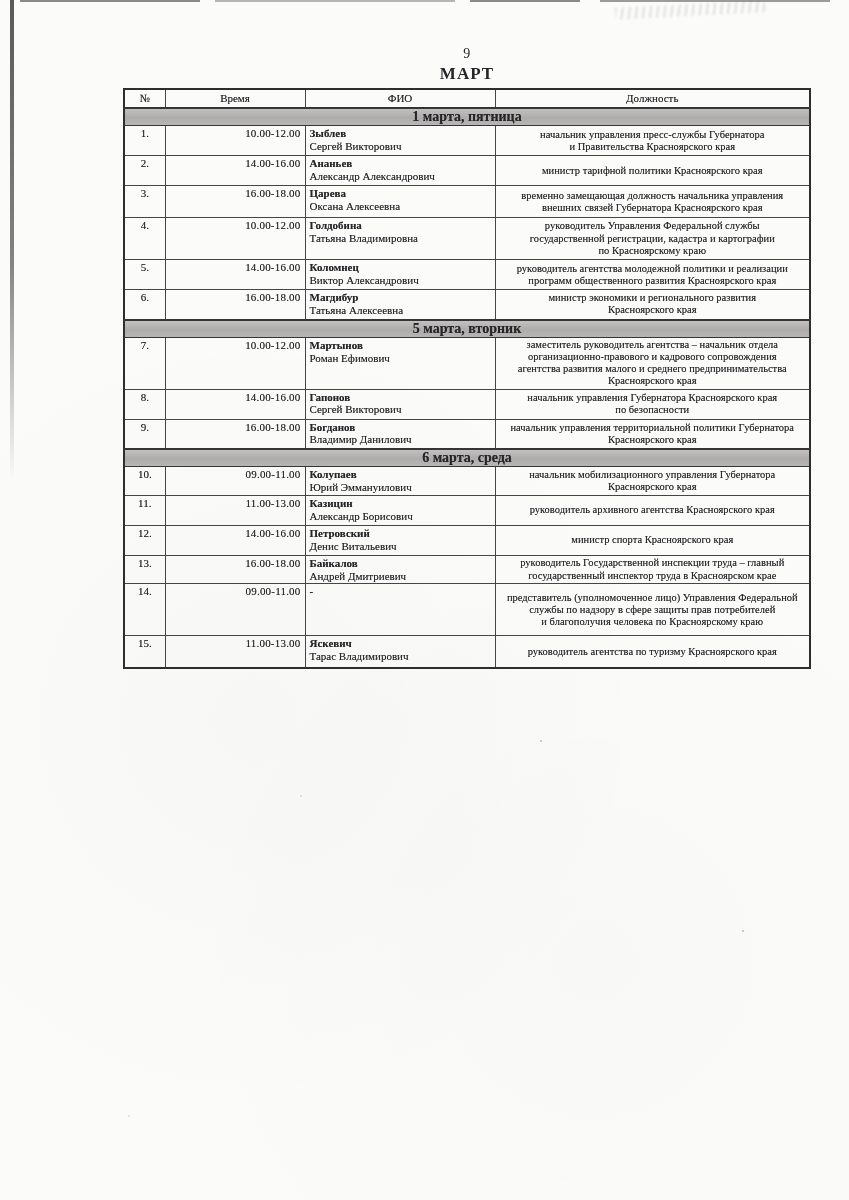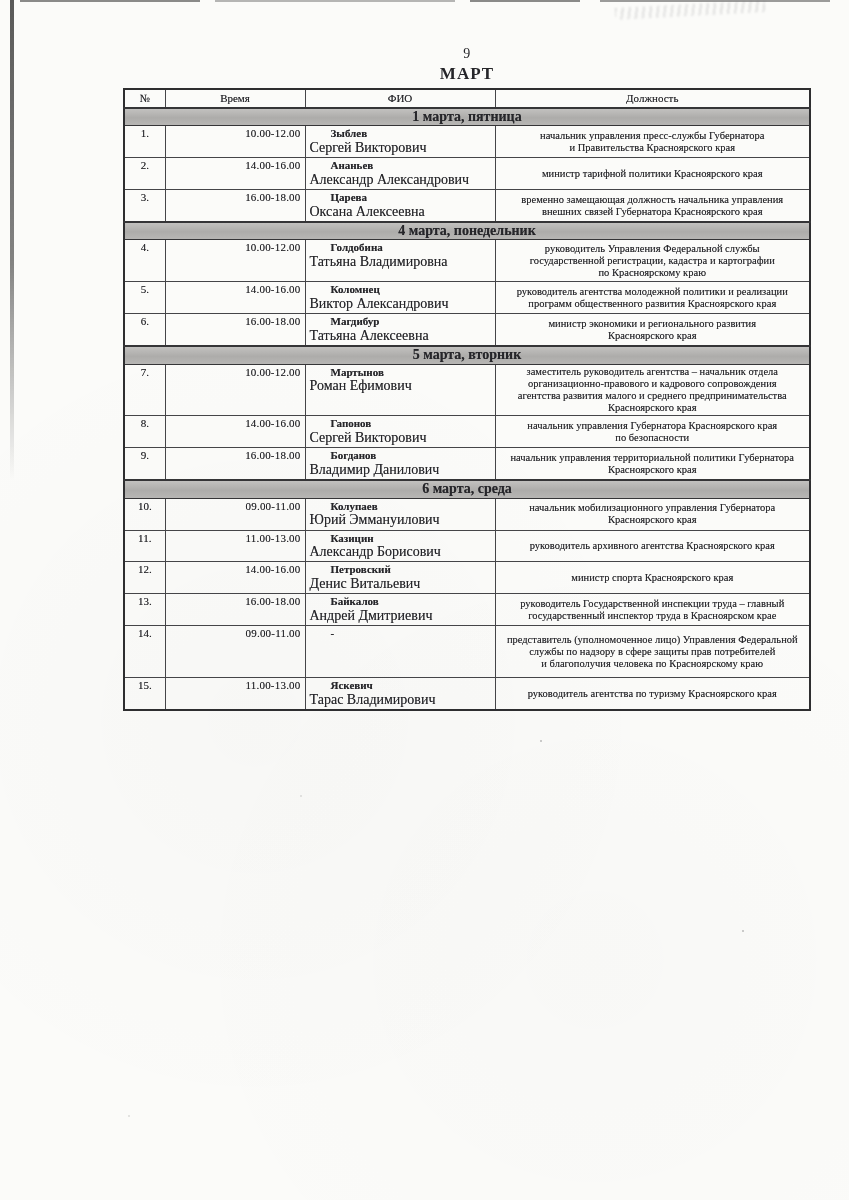--- a/index.html
+++ b/index.html
@@ -53,22 +53,22 @@
   }
   tr.section td {
     height: 12px; text-align: center; font-weight: bold; font-size: 14px;
     background: linear-gradient(to bottom, #c2c1bf 0%, #adacaa 55%, #b7b6b4 100%);
     border-top: 2px solid #353537; border-bottom: 1px solid #353537;
     padding: 0 16px;
   }
   td.c-num  { text-align: center; vertical-align: top; font-size: 11px; padding-top: 2px; }
   td.c-time { text-align: right; vertical-align: top; font-size: 11px; padding-top: 2px; letter-spacing: .2px; }
   td.c-fio  { vertical-align: top; padding-left: 8px; padding-top: 2px; }
-  td.c-fio .surname { font-weight: bold; font-size: 11px; margin-left: 21px; }
-  td.c-fio .gname   { font-size: 14px; }
+  td.c-fio .surname { font-weight: bold; font-size: 11px; }
+  td.c-fio .gname   { font-size: 11px; }
   td.c-pos  { vertical-align: middle; white-space: pre-line; padding-left: 7px; font-size: 10.5px; text-align: center; }
 </style>
 </head>
 <body>
 
 <div class="page">
 
   <div class="edge-top">
     <i style="left:20px;width:180px;"></i>
       <i style="left:215px;width:240px;opacity:.4;"></i>
@@ -131,23 +131,20 @@
           <td class="c-num">3.</td>
           <td class="c-time">16.00-18.00</td>
           <td class="c-fio">
             <div class="surname">Царева</div>
             <div class="gname">Оксана Алексеевна</div>
           </td>
           <td class="c-pos">временно замещающая должность начальника управления
 внешних связей Губернатора Красноярского края</td>
         </tr>
 
-        <tr class="section">
-          <td colspan="4">4 марта, понедельник</td>
-        </tr>
         <tr style="height:42px">
           <td class="c-num">4.</td>
           <td class="c-time">10.00-12.00</td>
           <td class="c-fio">
             <div class="surname">Голдобина</div>
             <div class="gname">Татьяна Владимировна</div>
           </td>
           <td class="c-pos">руководитель Управления Федеральной службы
 государственной регистрации, кадастра и картографии
 по Красноярскому краю</td>

